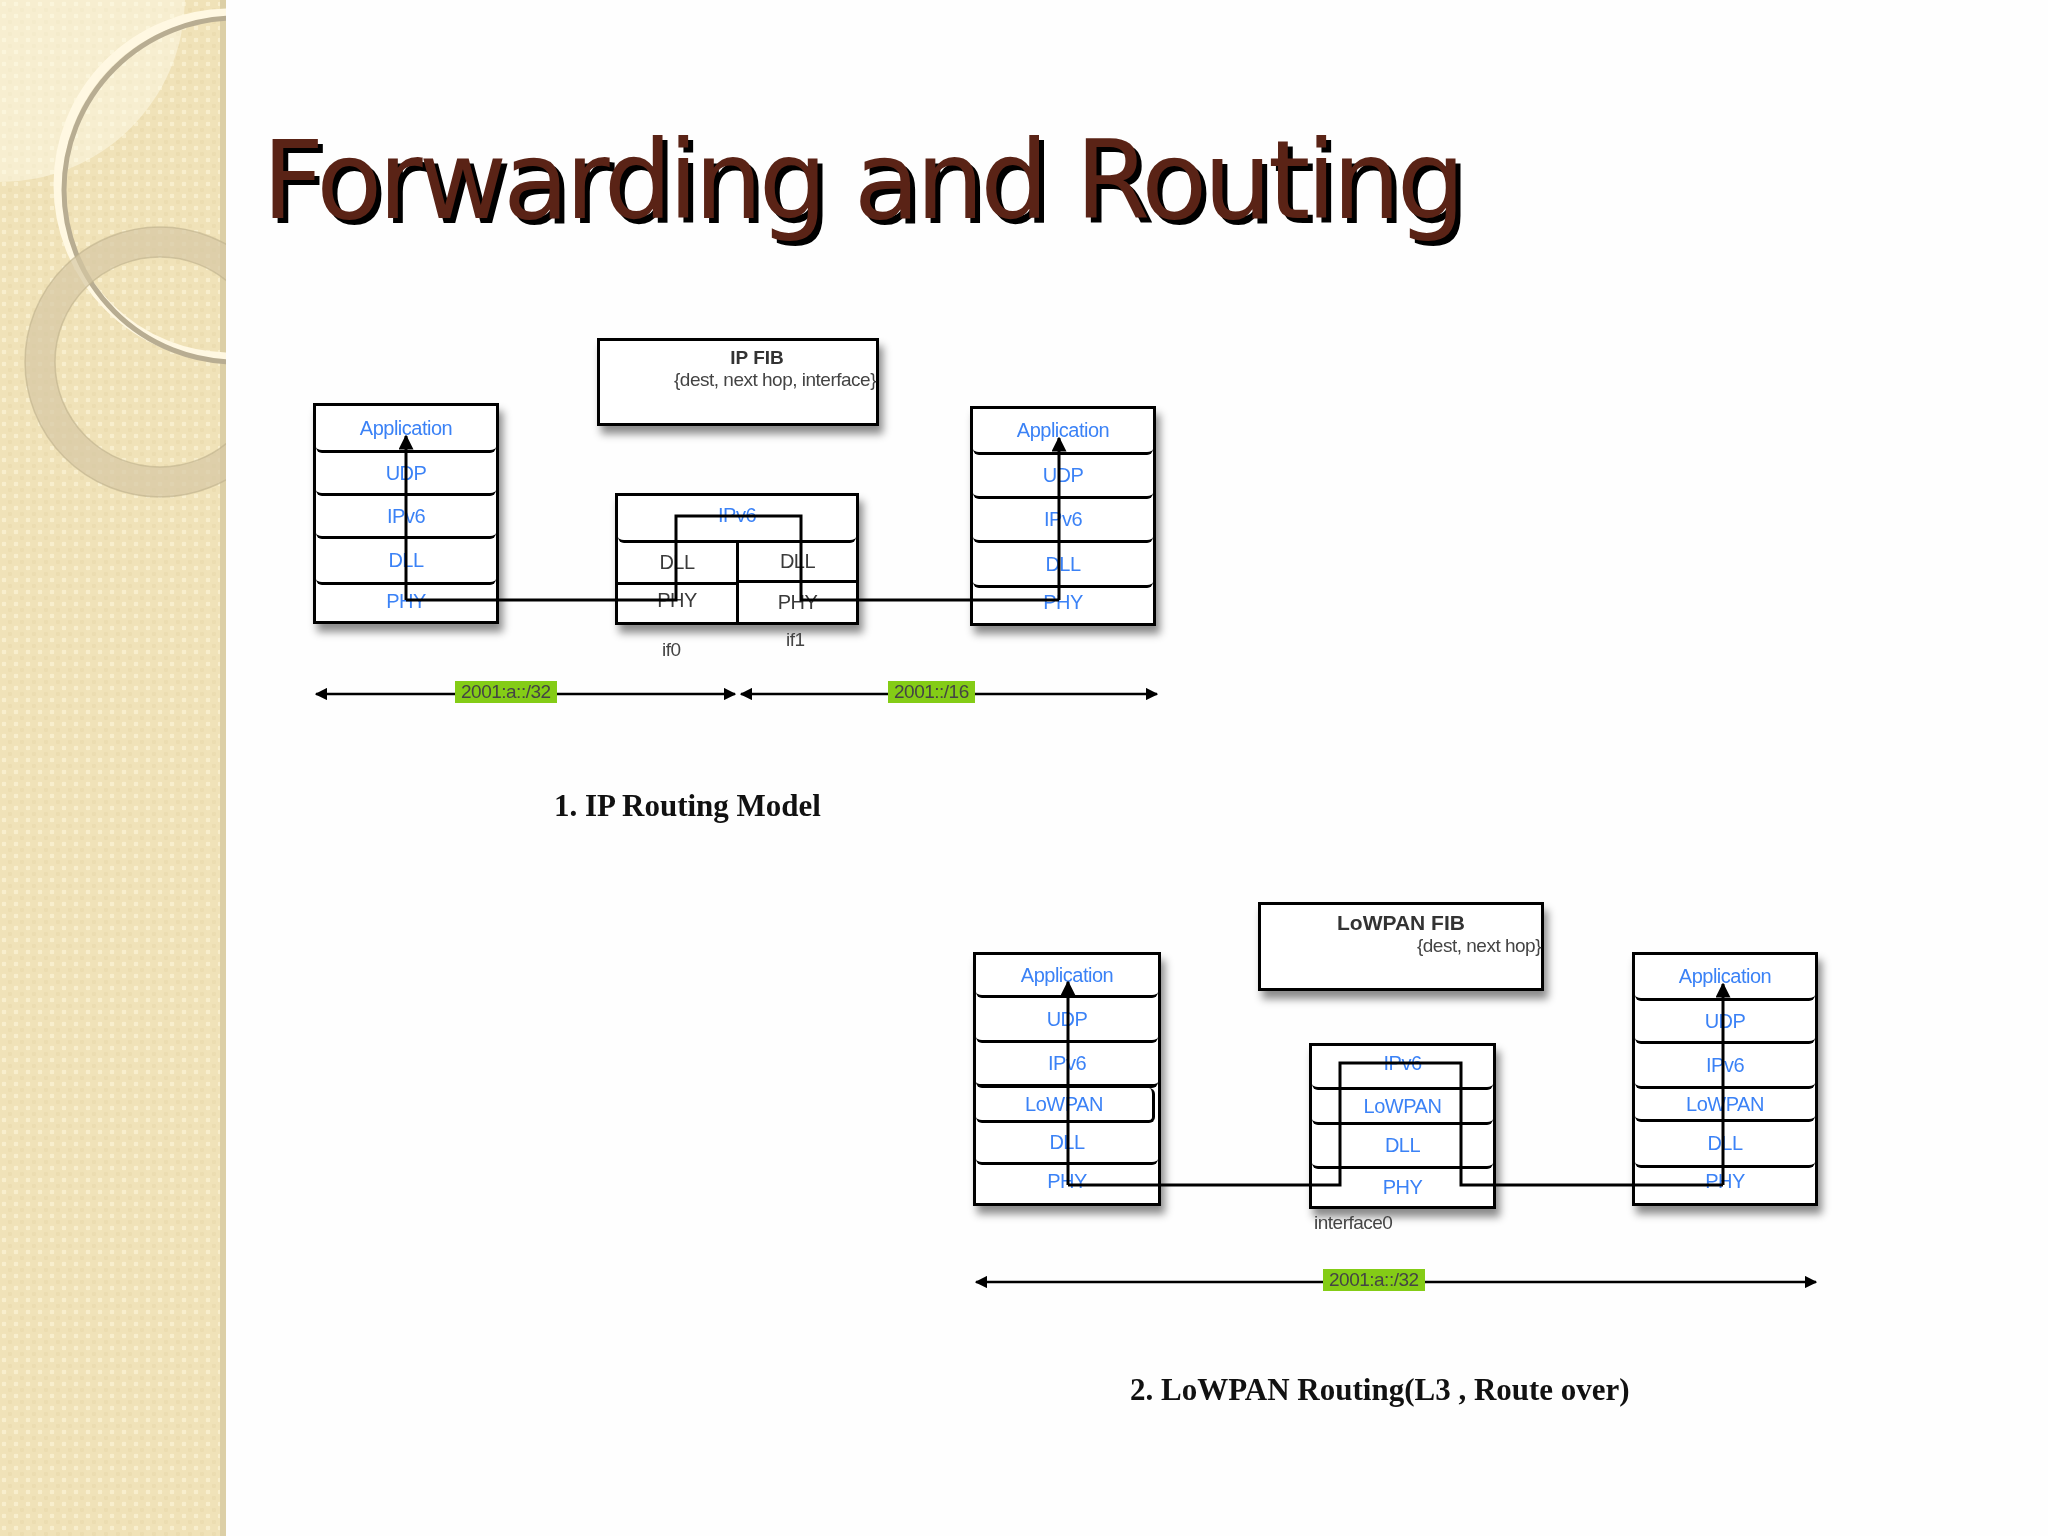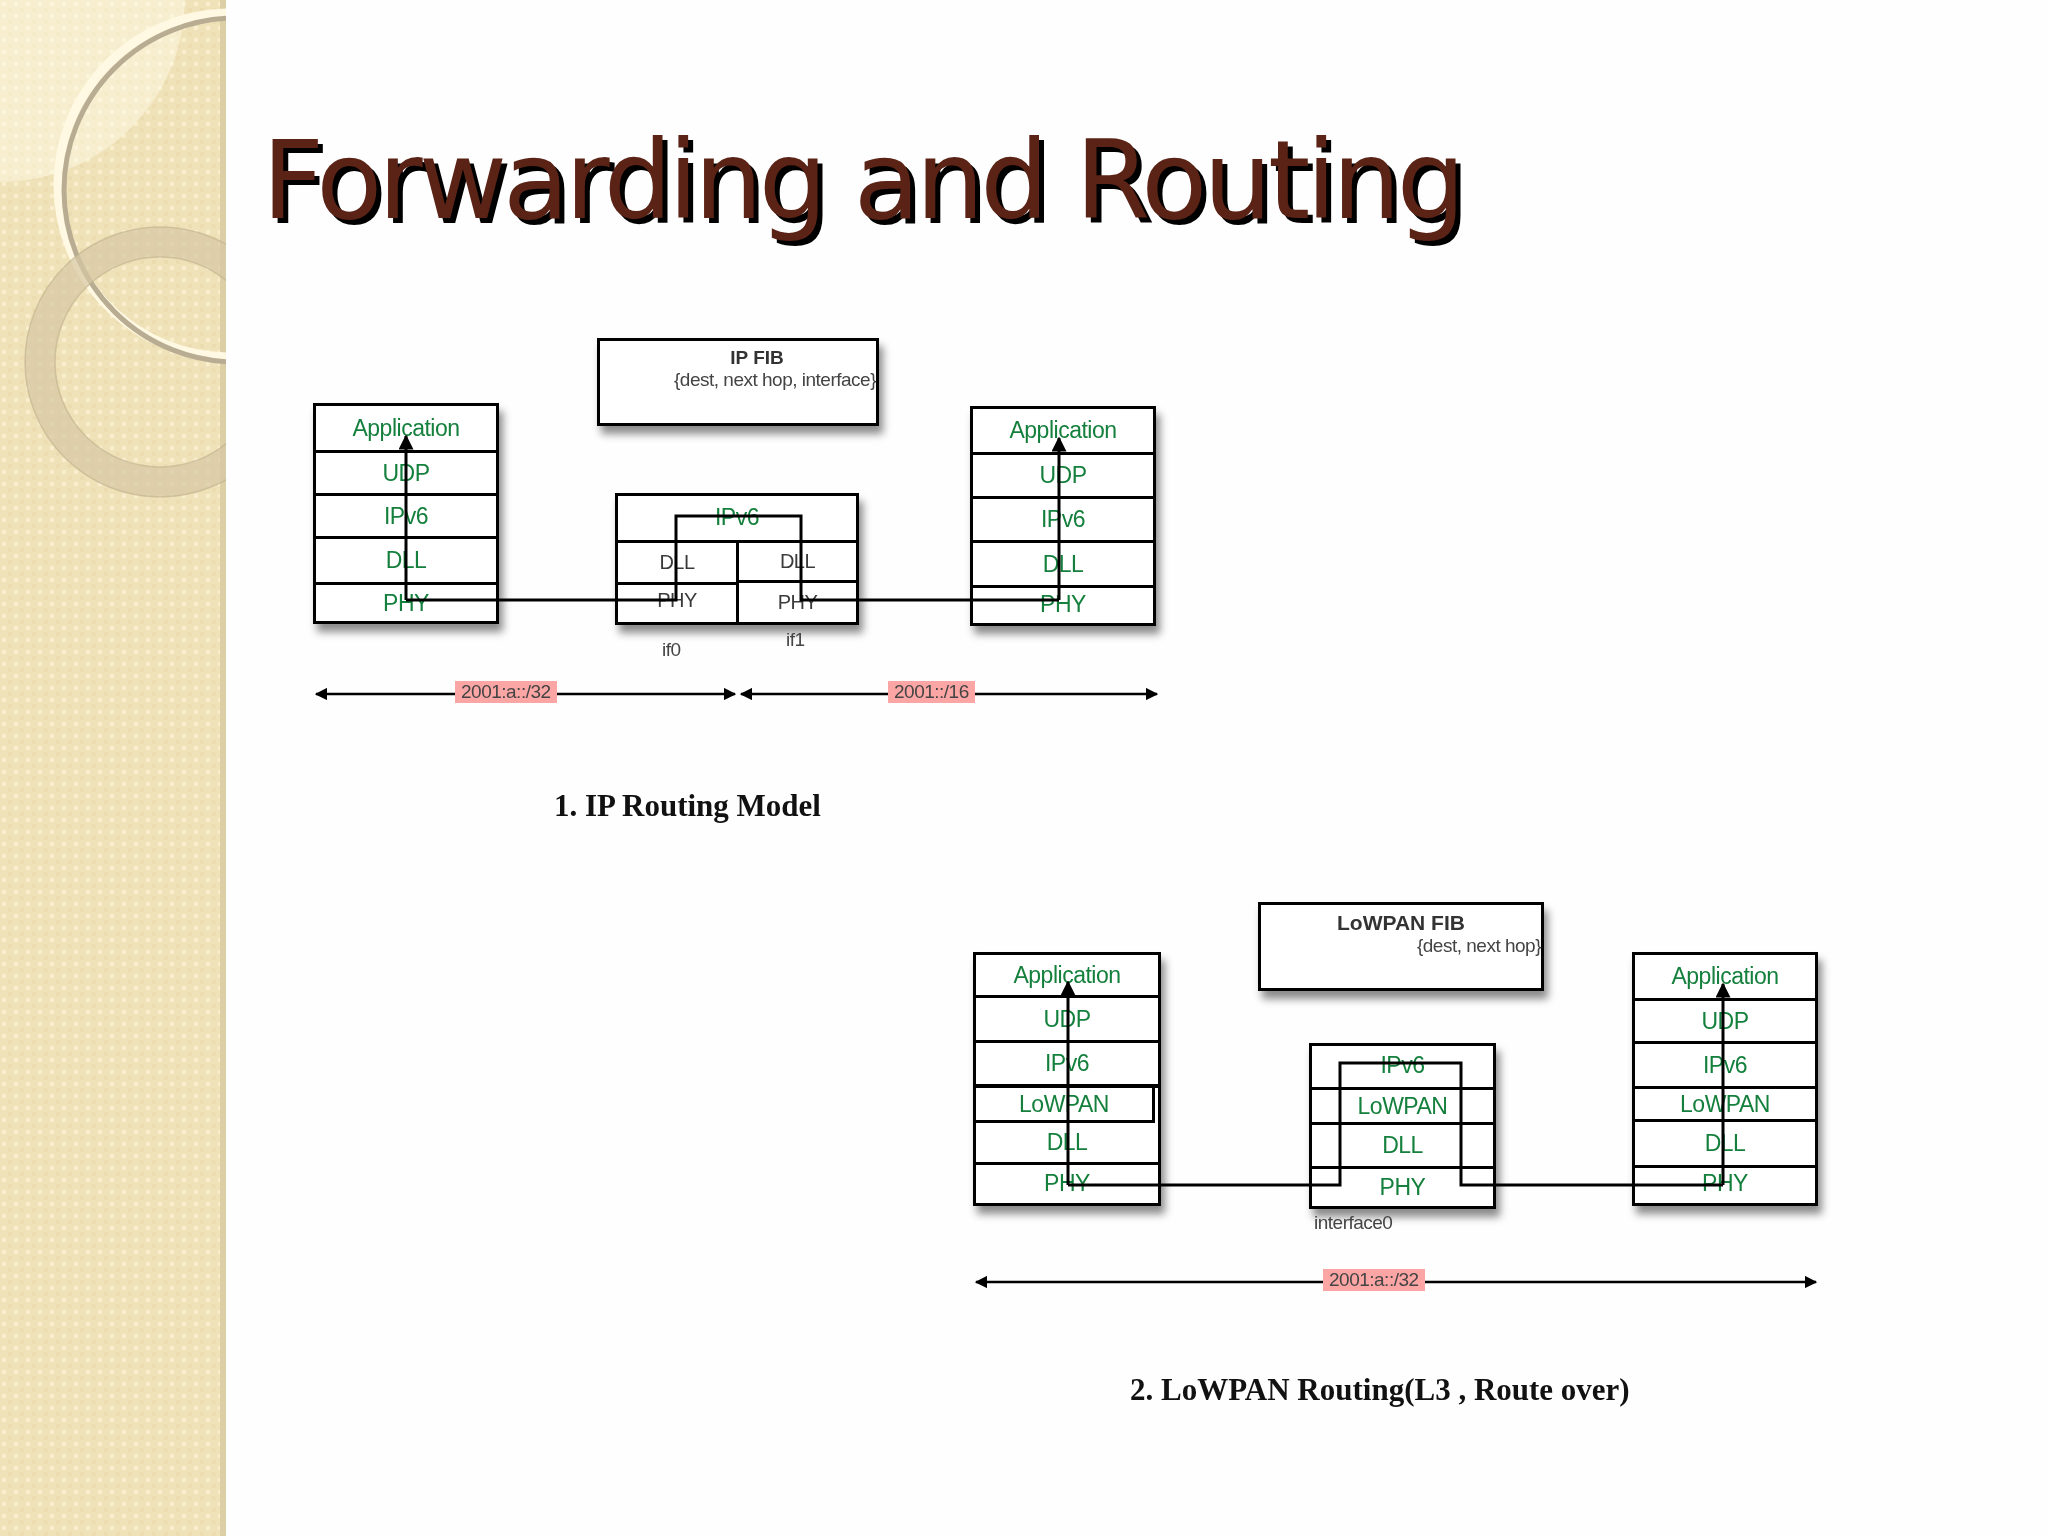--- a/index.html
+++ b/index.html
@@ -30,33 +30,33 @@
   .stage { position:absolute; left:0; top:0; width:2048px; height:1536px; }
   .box {
     position:absolute; background:#fff; border:3px solid #000;
     box-sizing:border-box;
     box-shadow:4px 8px 8px rgba(0,0,0,0.45);
   }
   .row {
     position:absolute; left:0; right:0;
     border-bottom:3px solid #000; box-sizing:border-box;
     display:flex; align-items:center; justify-content:center;
-    font-size:23px; color:#15803d; letter-spacing:-0.5px;
+    font-size:20px; color:#3b82f6; letter-spacing:-0.5px;border-radius:6px;
   }
   .row.last { border-bottom:none; }
   .cell {
     position:absolute; box-sizing:border-box;
     display:flex; align-items:center; justify-content:center;
     font-size:20px; color:#3a3a3a; letter-spacing:-0.5px;
   }
   .fib-title { font-weight:bold; font-size:19px; color:#333; text-align:center; margin-top:6px; }
   .fib-sub { font-size:19px; color:#444; text-align:right; letter-spacing:-0.5px; }
   .label {
     position:absolute; font-size:19px; color:#444; letter-spacing:-0.5px;
-    white-space:nowrap; background:#fca5a5; padding:0 6px;
+    white-space:nowrap; background:#84cc16; padding:0 6px;
   }
   .caption {
     position:absolute; font-family:"Liberation Serif", serif;
     font-weight:bold; font-size:31px; color:#111; white-space:nowrap;
   }
   svg.lines { position:absolute; left:0; top:0; pointer-events:none; }
 </style>
 </head>
 <body>
 

